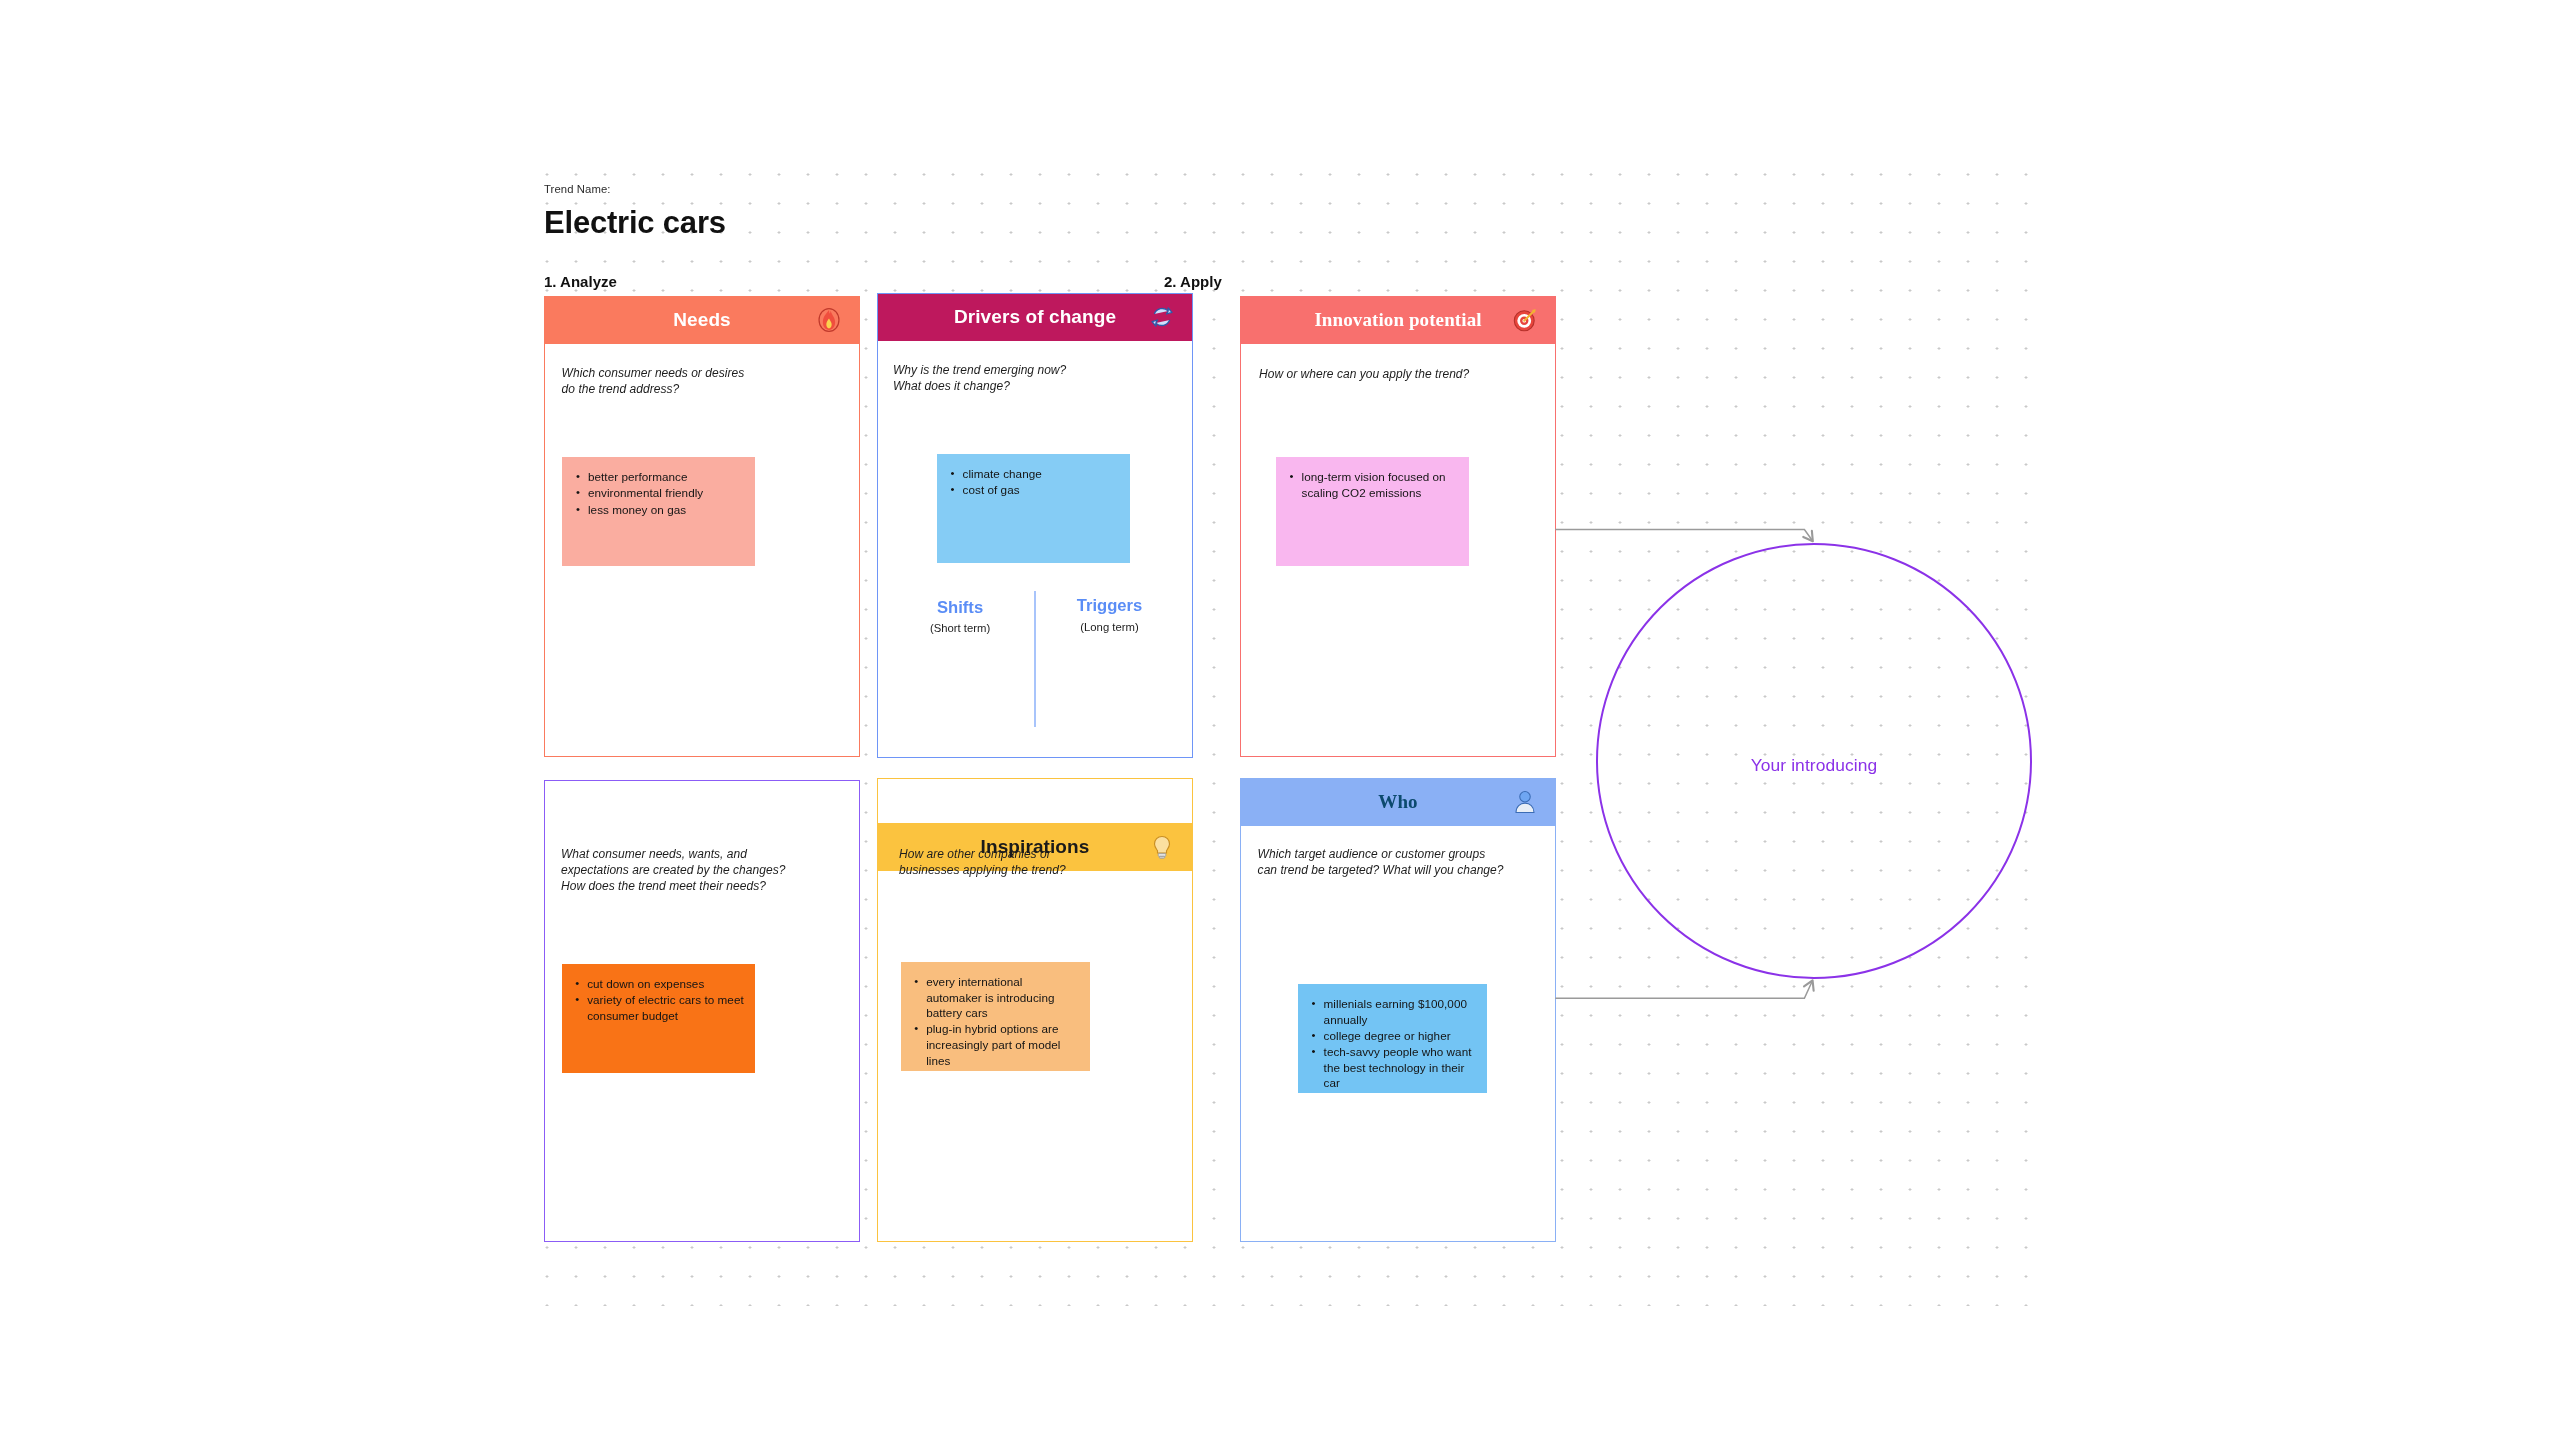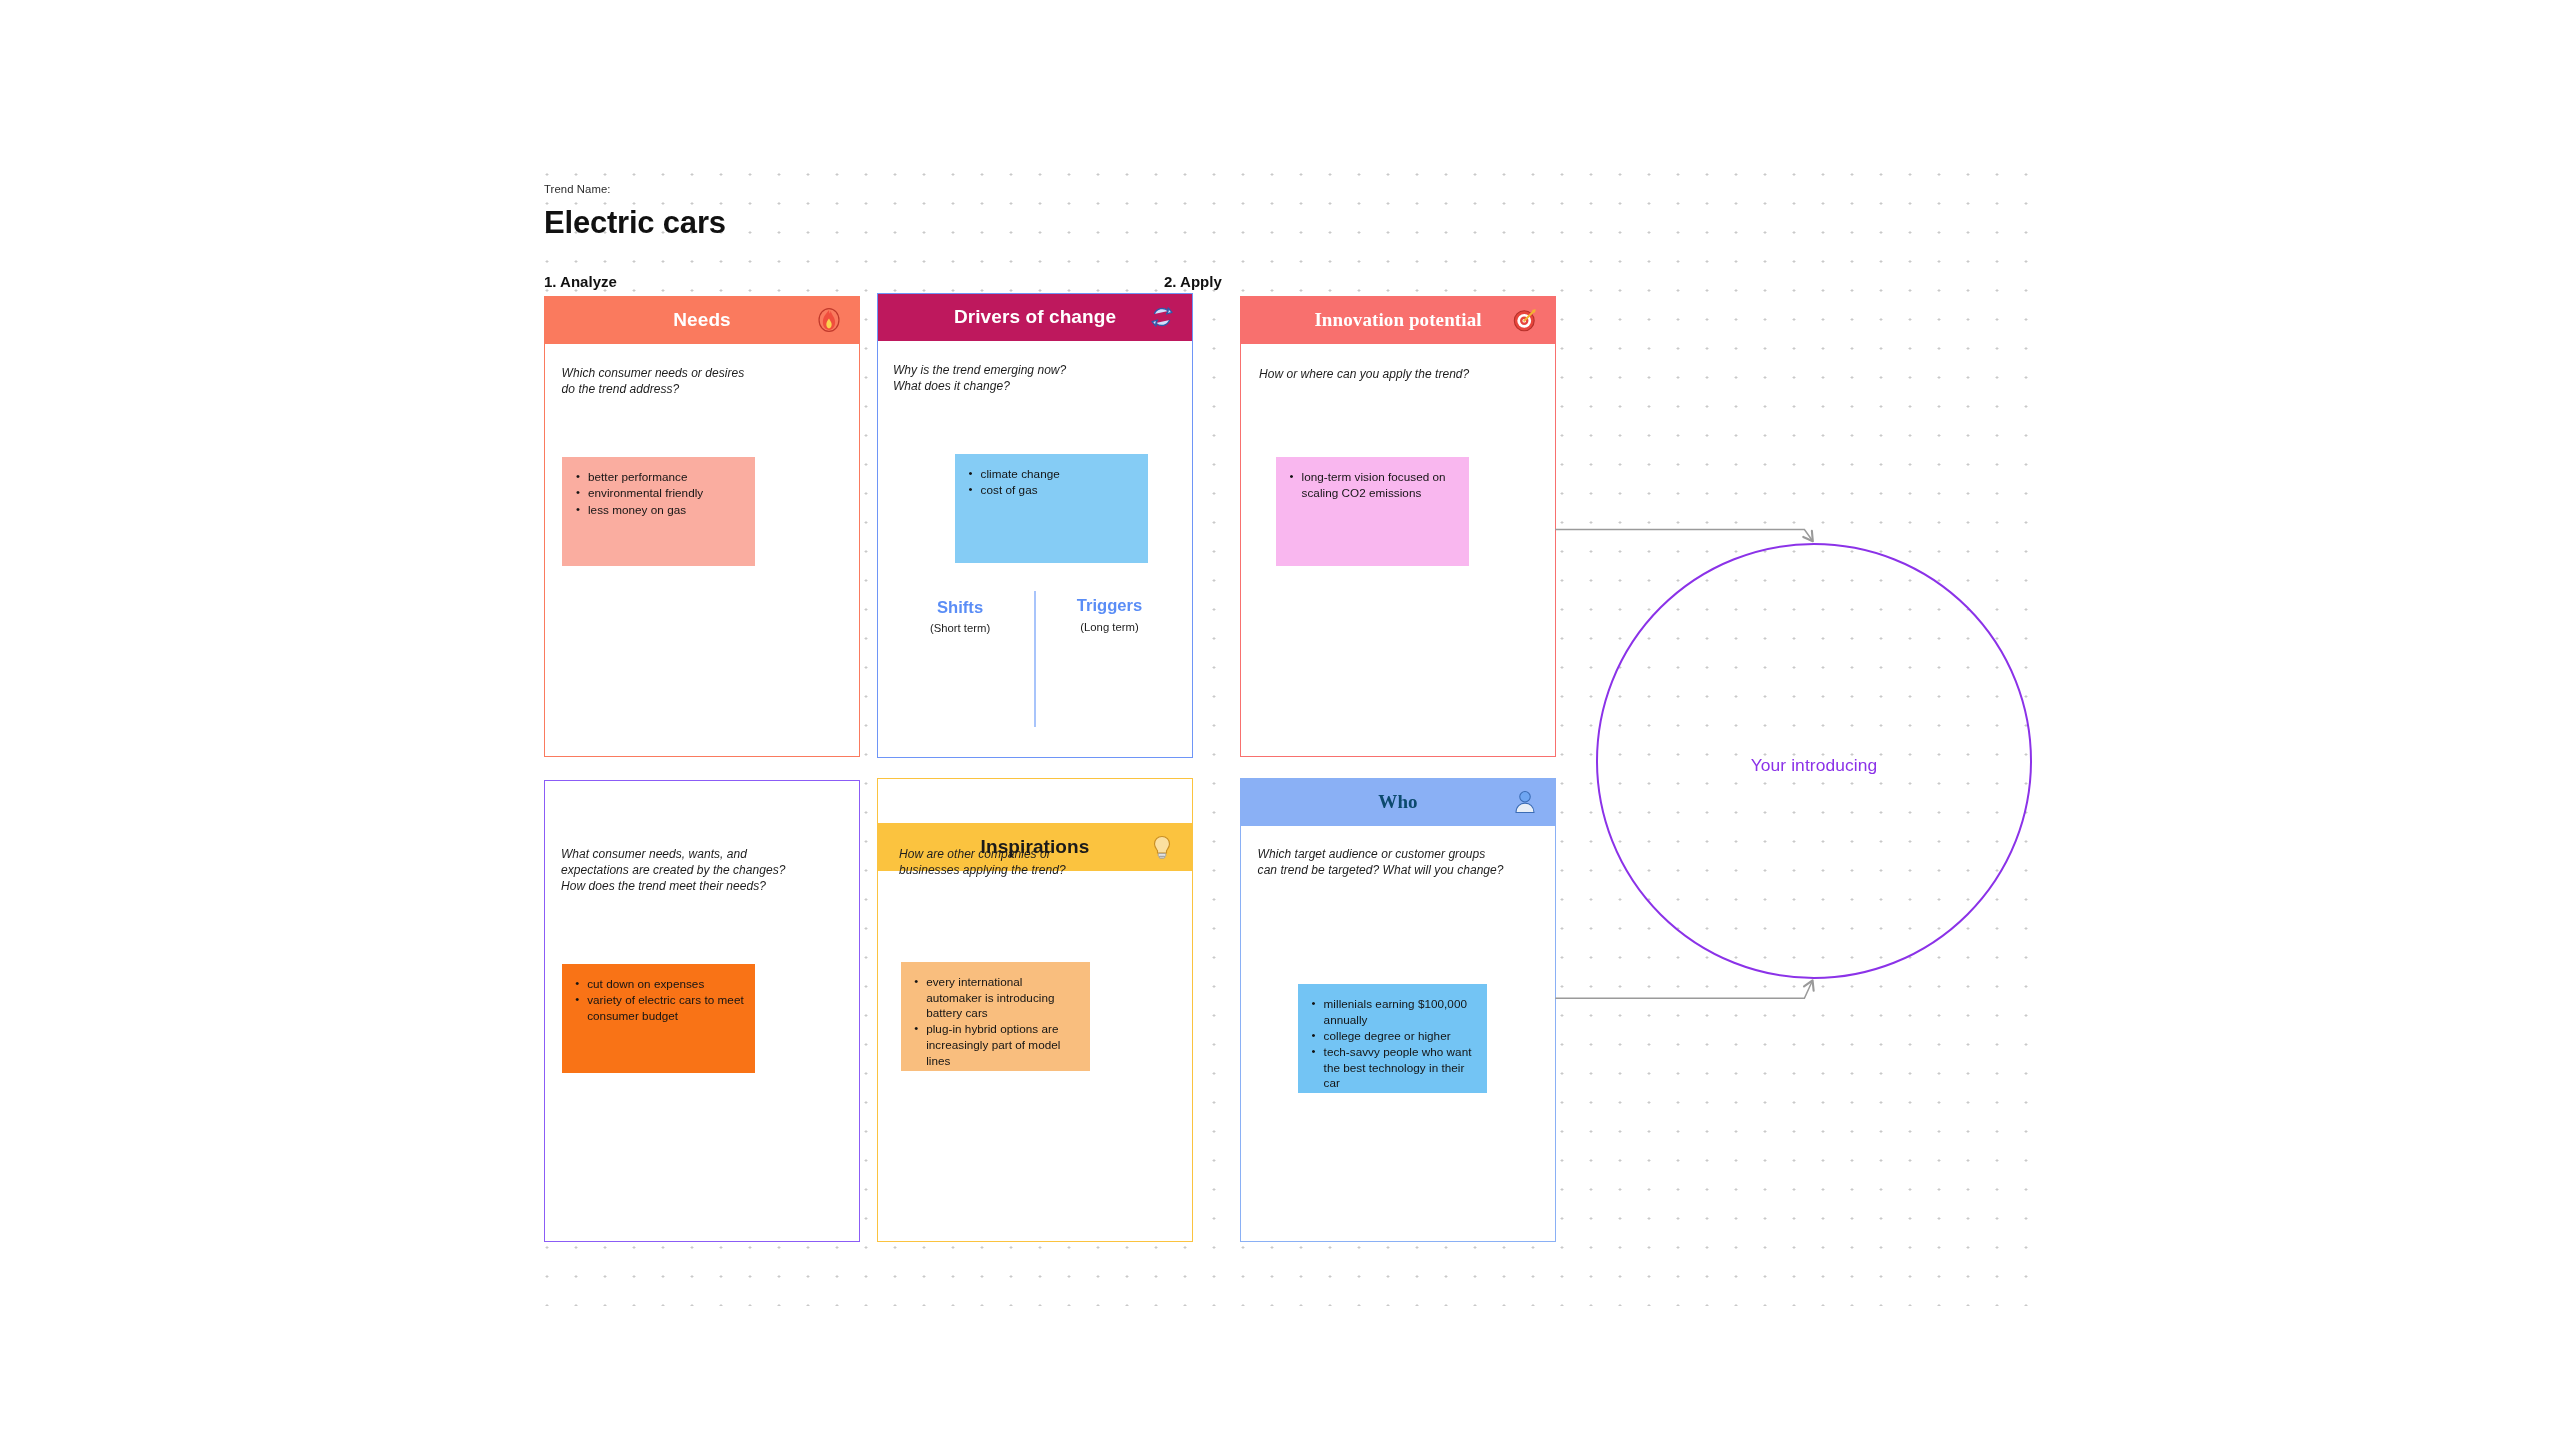--- a/index.html
+++ b/index.html
@@ -199,21 +199,21 @@
       <div class="card-title" style="color:#ffffff;">Drivers of change</div>
       <div class="card-icon">
         <svg width="26" height="26" viewBox="0 0 34 34">
           <path d="M7 13 A11 11 0 0 1 25 9 L25 5 L30 11 L23 13 L25 9" fill="#CFE0FD" stroke="#2C5AA8" stroke-width="1.8" stroke-linejoin="round"></path>
           <path d="M27 21 A11 11 0 0 1 9 25 L9 29 L4 23 L11 21 L9 25" fill="#CFE0FD" stroke="#2C5AA8" stroke-width="1.8" stroke-linejoin="round"></path>
         </svg>
       </div>
     </div>
     <div class="card-prompt" style="left:15px; top:69px; width:264px; white-space:pre-line;">Why is the trend emerging now?
 What does it change?</div>
-    <div class="note" style="left:59px; top:160px; width:193px; height:109px; background:#85CCF5;margin-left:18px;">
+    <div class="note" style="left:59px; top:160px; width:193px; height:109px; background:#85CCF5;">
       <ul>
         <li>climate change</li>
         <li>cost of gas</li>
       </ul>
     </div>
 
     <div id="st-divider" style="left:156px; top:297px; height:136px;"></div>
     <div class="st-title" style="left:10.6px; top:304px; width:143px;">Shifts</div>
     <div class="st-sub" style="left:10.6px; top:328px; width:143px;">(Short term)</div>
     <div class="st-title" style="left:160px; top:302px; width:143px;">Triggers</div>

